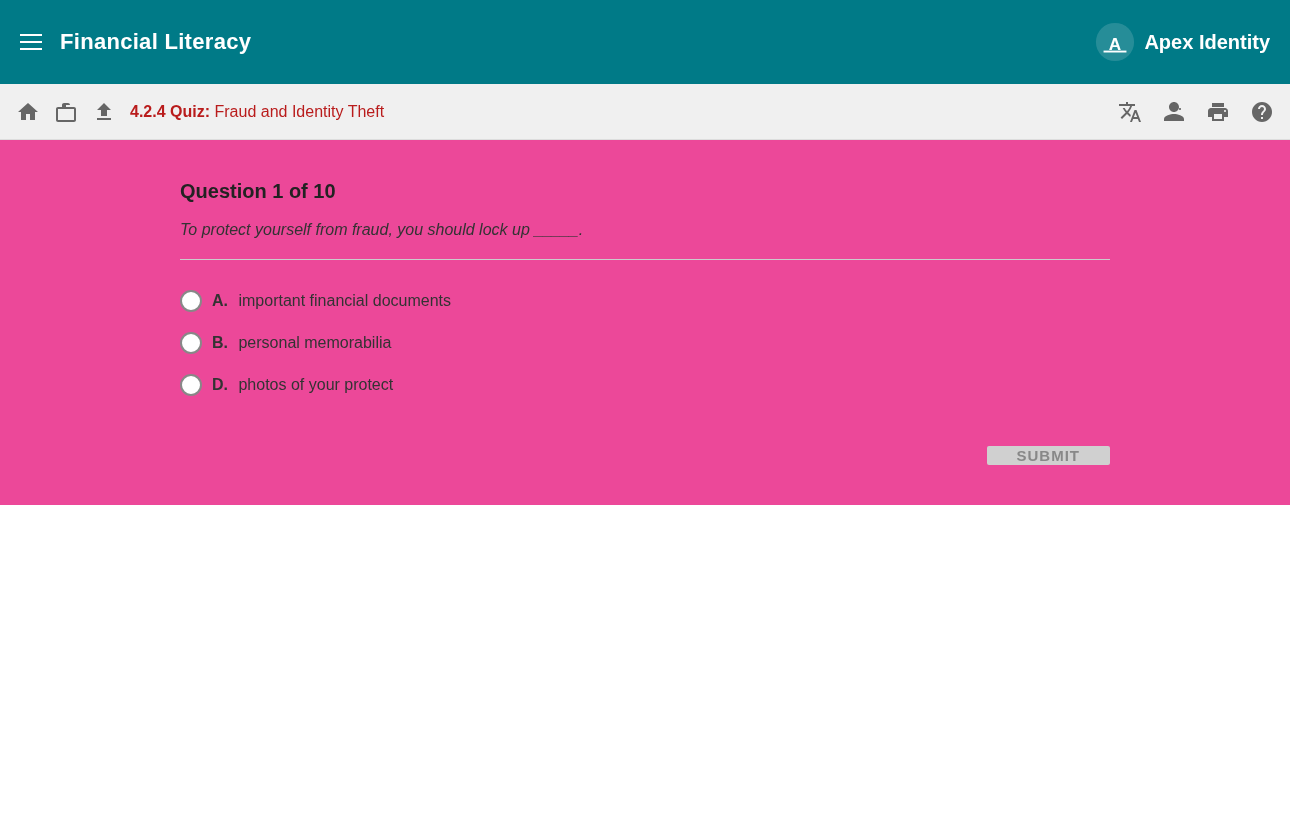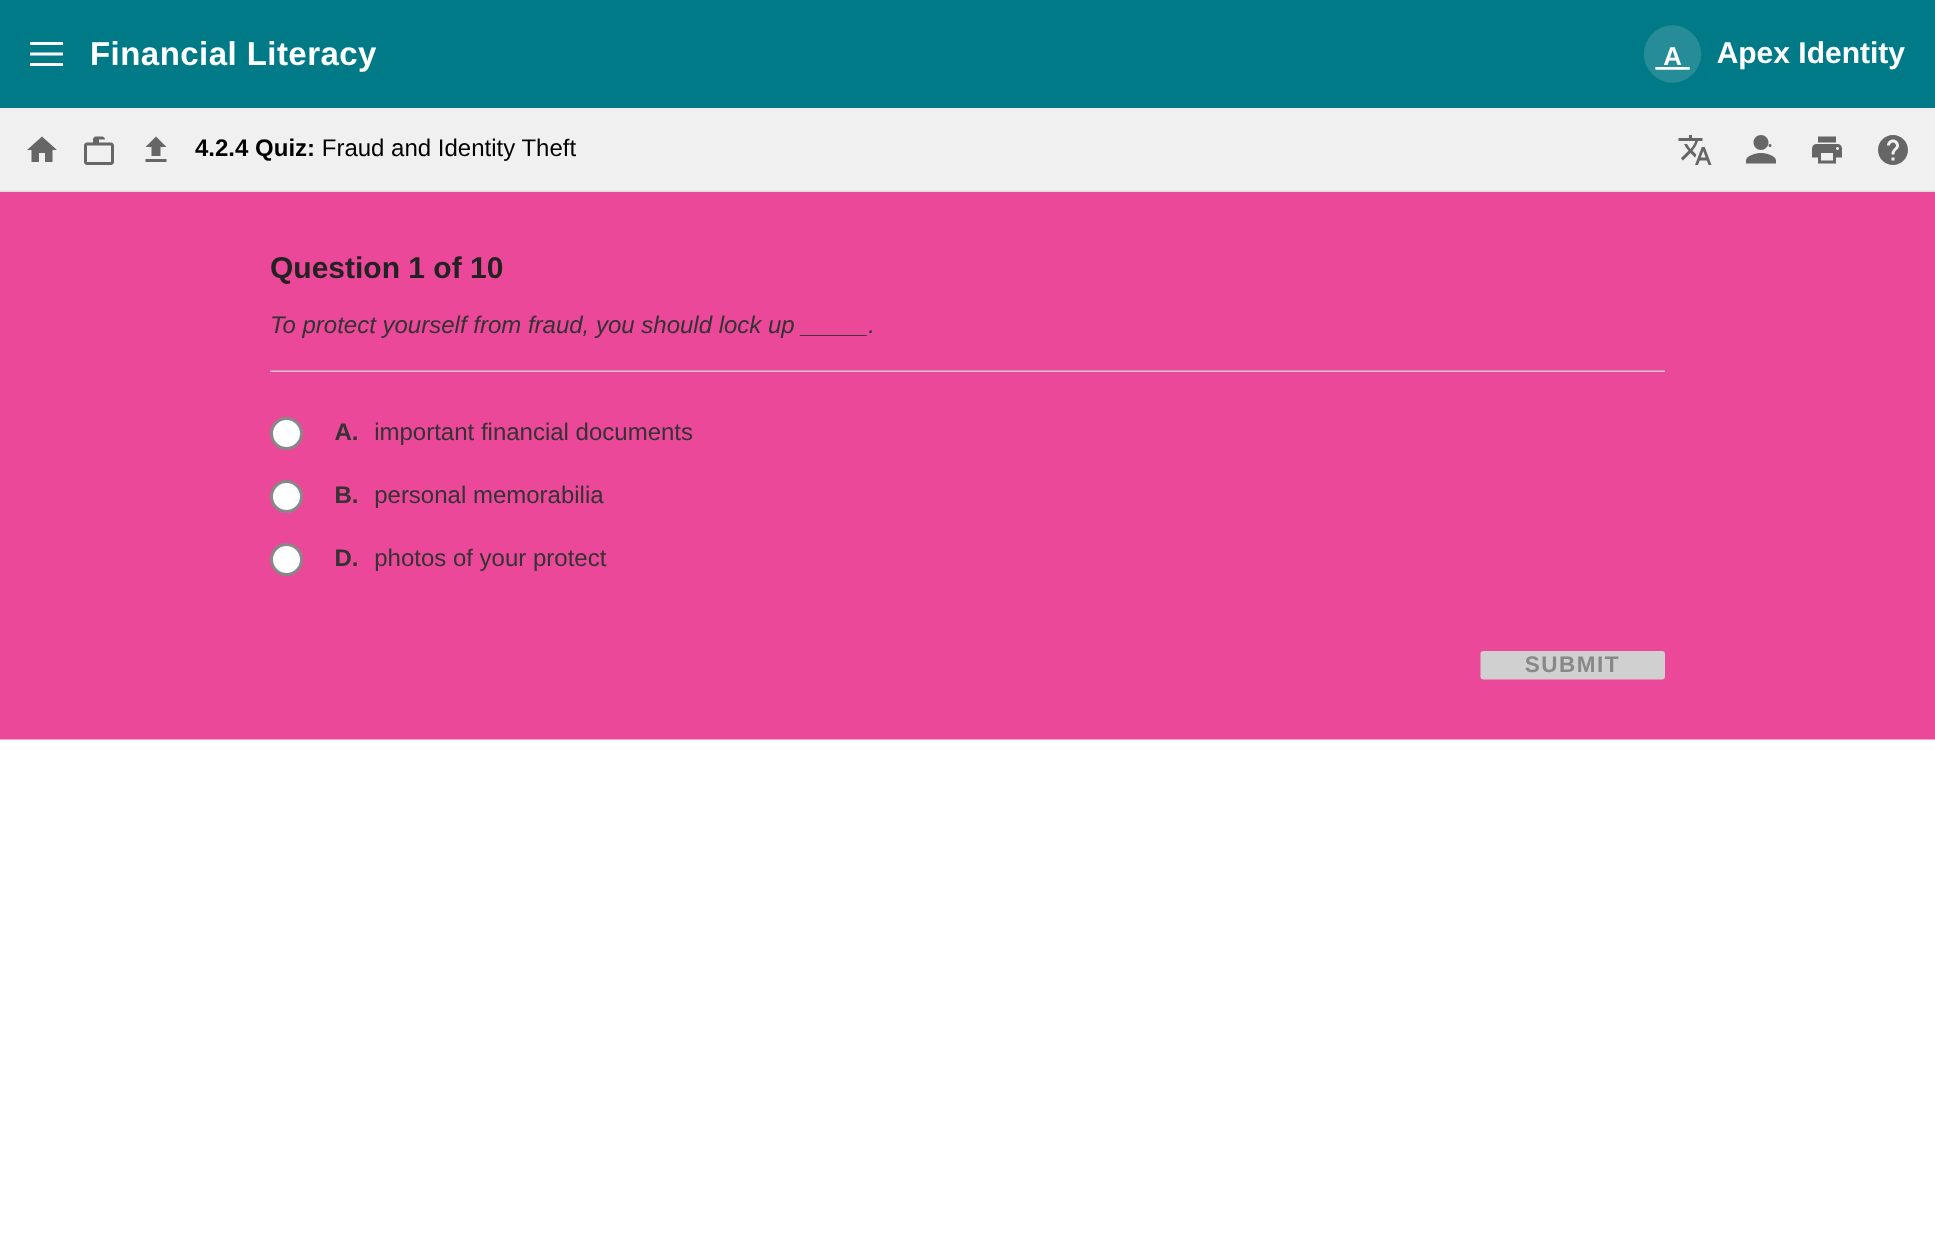--- a/index.html
+++ b/index.html
@@ -11,21 +11,21 @@
     body {
       font-family: Arial, sans-serif;
       background: #fff;
       width: 1290px;
       min-height: 840px;
     }
 
     
     .top-bar {
       background-color: #007a87;
-      height: 72px;
+      height: 84px;
       display: flex;
       align-items: center;
       justify-content: space-between;
       padding: 0 20px;
     }
 
     .top-bar-left {
       display: flex;
       align-items: center;
       gap: 18px;
@@ -100,21 +100,21 @@
     .upload-icon {
       display: flex;
       align-items: center;
       gap: 2px;
       color: #555;
       cursor: pointer;
     }
 
     .breadcrumb-text {
       font-size: 16px;
-      color: #000000;
+      color: #b91c1c;
     }
 
     .breadcrumb-text strong {
       font-weight: bold;
     }
 
     .secondary-bar-right {
       display: flex;
       align-items: center;
       gap: 20px;
@@ -158,21 +158,21 @@
       list-style: none;
       display: flex;
       flex-direction: column;
       gap: 20px;
       margin-bottom: 50px;
     }
 
     .option-item {
       display: flex;
       align-items: center;
-      gap: 21px;
+      gap: 10px;
       cursor: pointer;
     }
 
     .radio-circle {
       width: 22px;
       height: 22px;
       border-radius: 50%;
       border: 2px solid #888;
       background: #fff;
       flex-shrink: 0;

